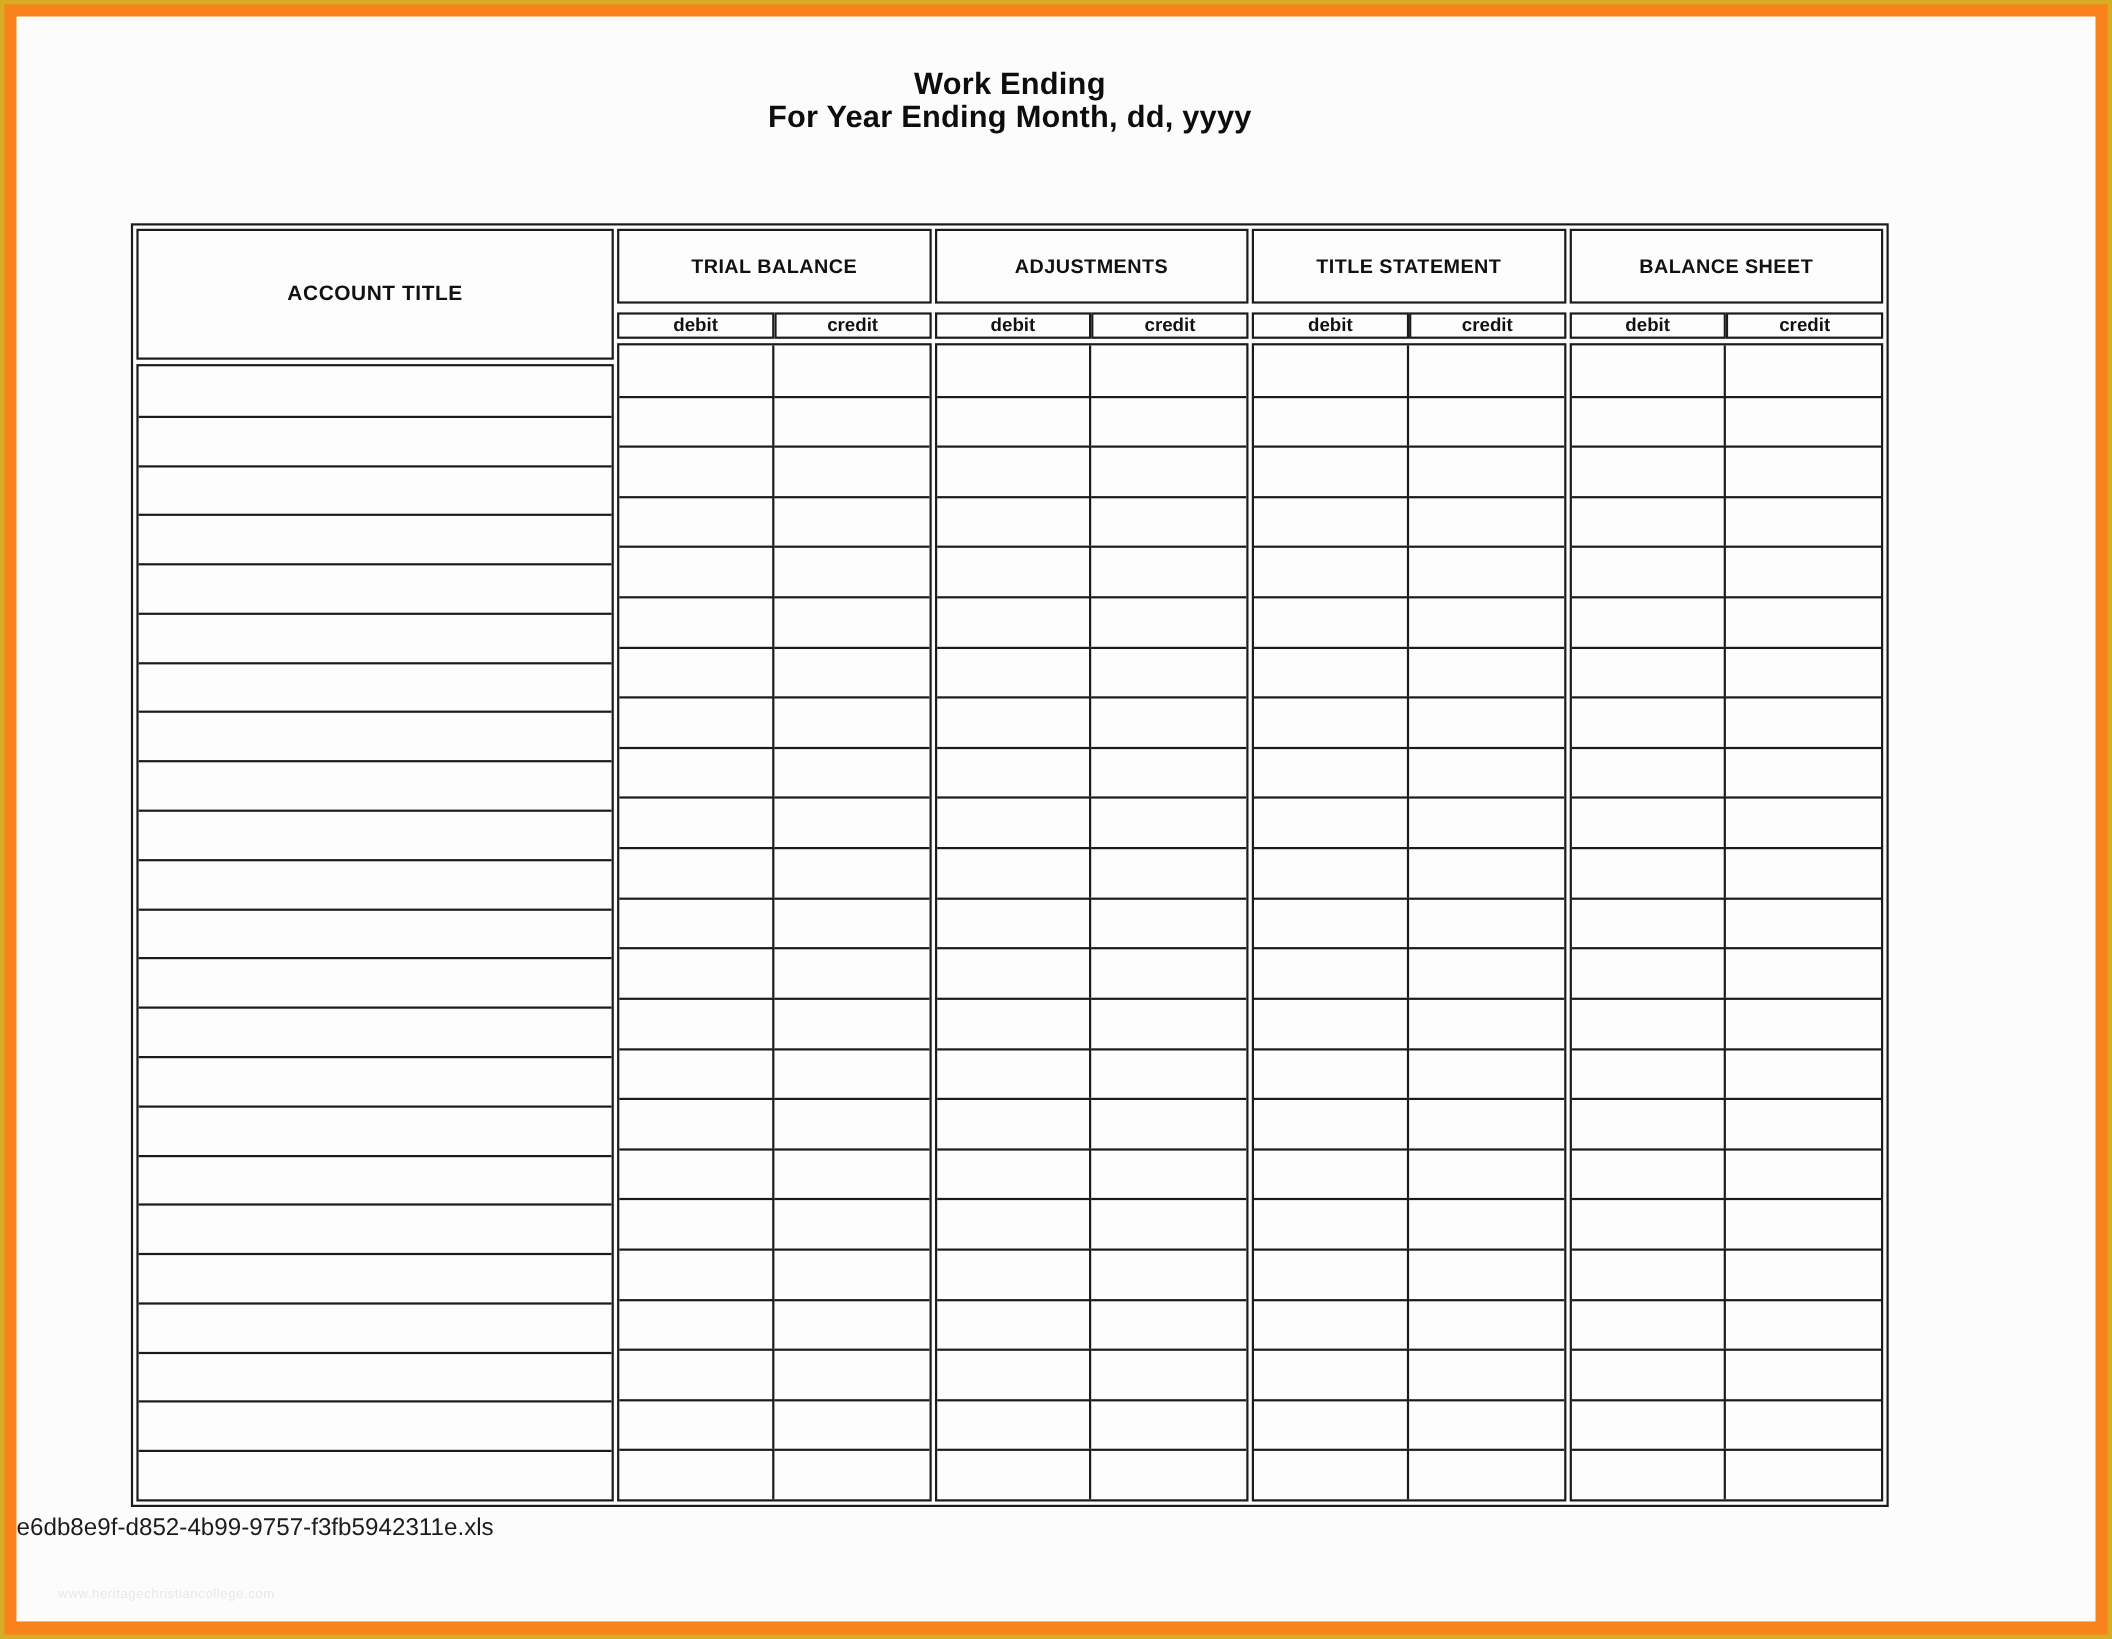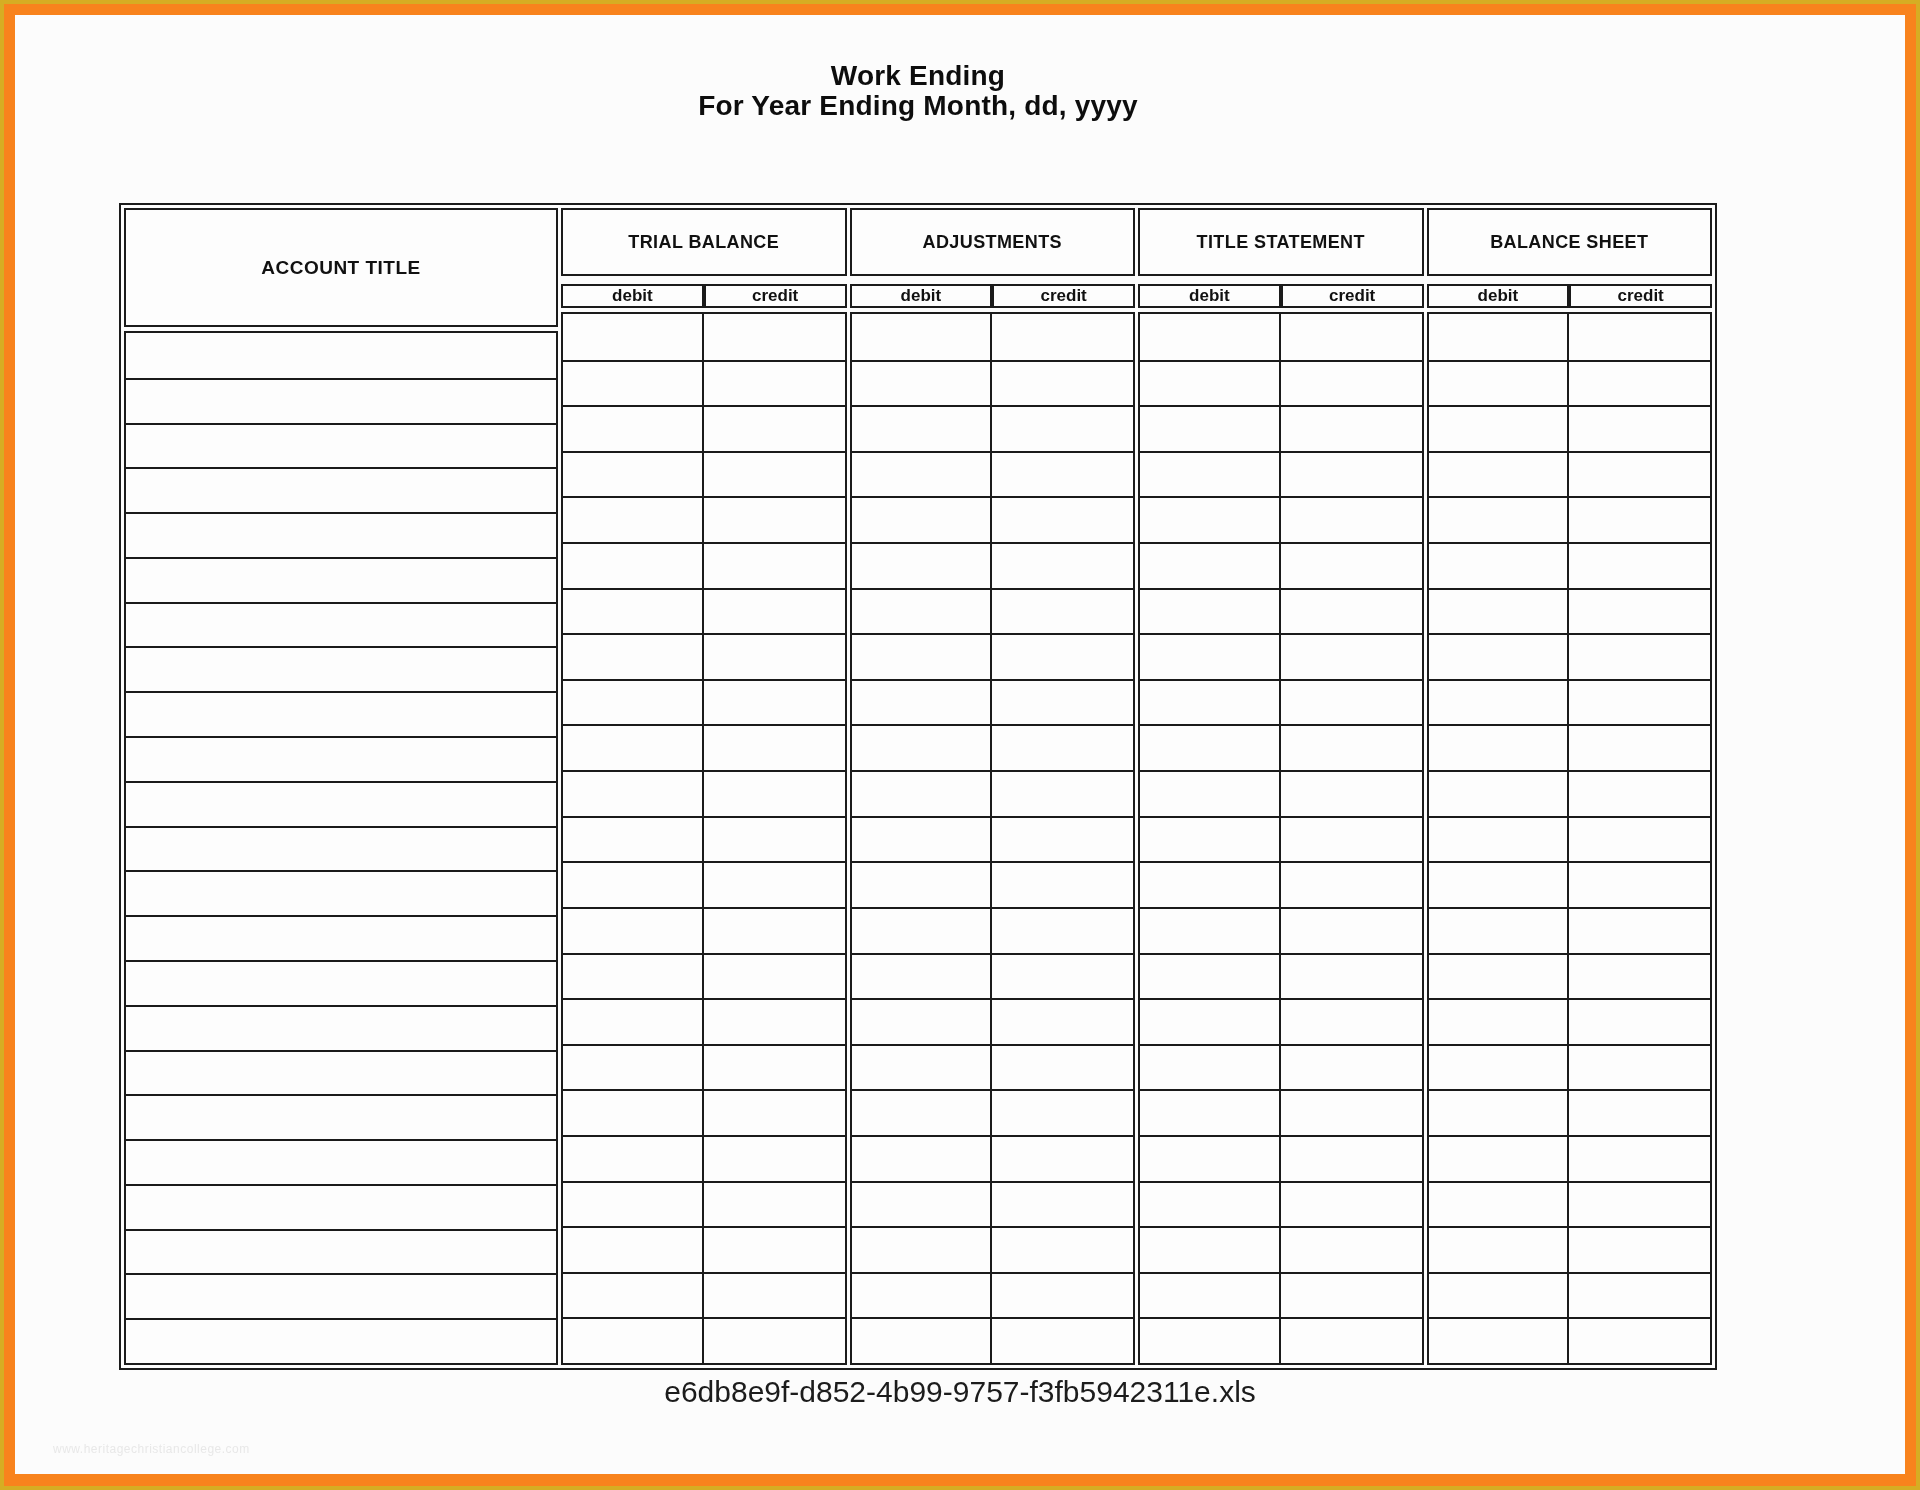--- a/index.html
+++ b/index.html
@@ -92,22 +92,22 @@
   }
   .body.two{grid-template-columns:1fr 1fr;}
   .cell{border-top:2px solid var(--line);}
   .cell.r0{border-top:none;}
   .cell.dleft{border-right:2px solid var(--line);}
   
   .footer-filename{
     position:absolute;
     left:0; width:100%;
     top:1360px;
-    text-align:center;
-    font-size:30px;
+    text-align:left;
+    font-size:22px;
     color:#1c1c1c;
   }
   .watermark{
     position:absolute;
     left:38px; top:1427px;
     font-size:12px;
     color:var(--watermark);
     letter-spacing:0.5px;
   }
 </style>

